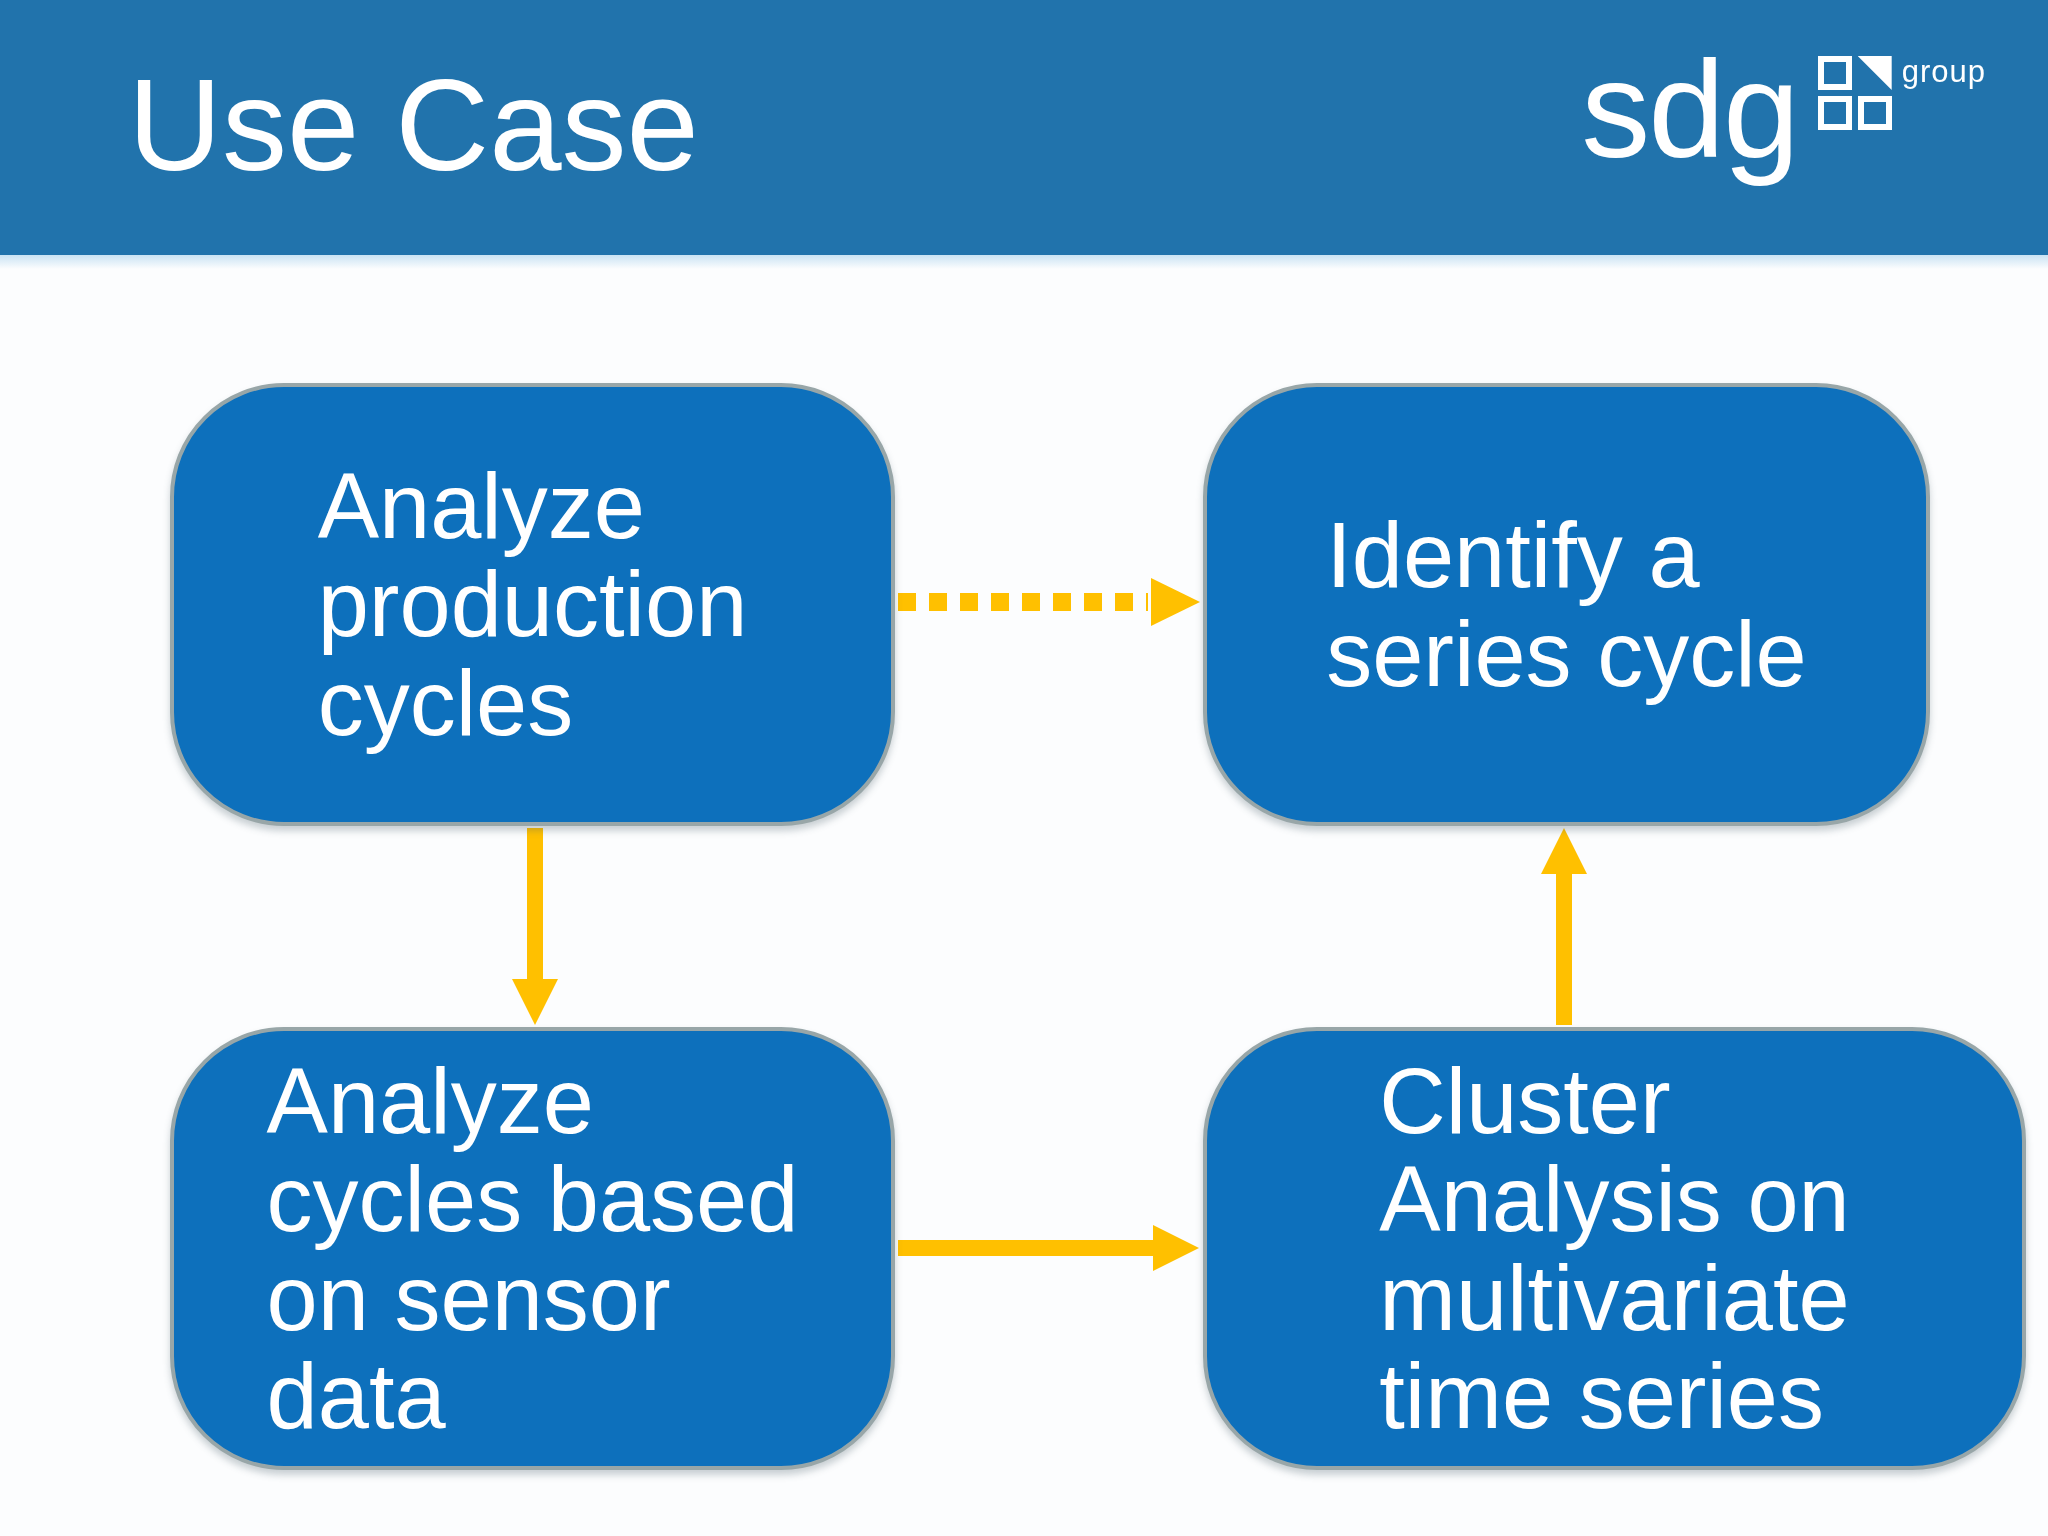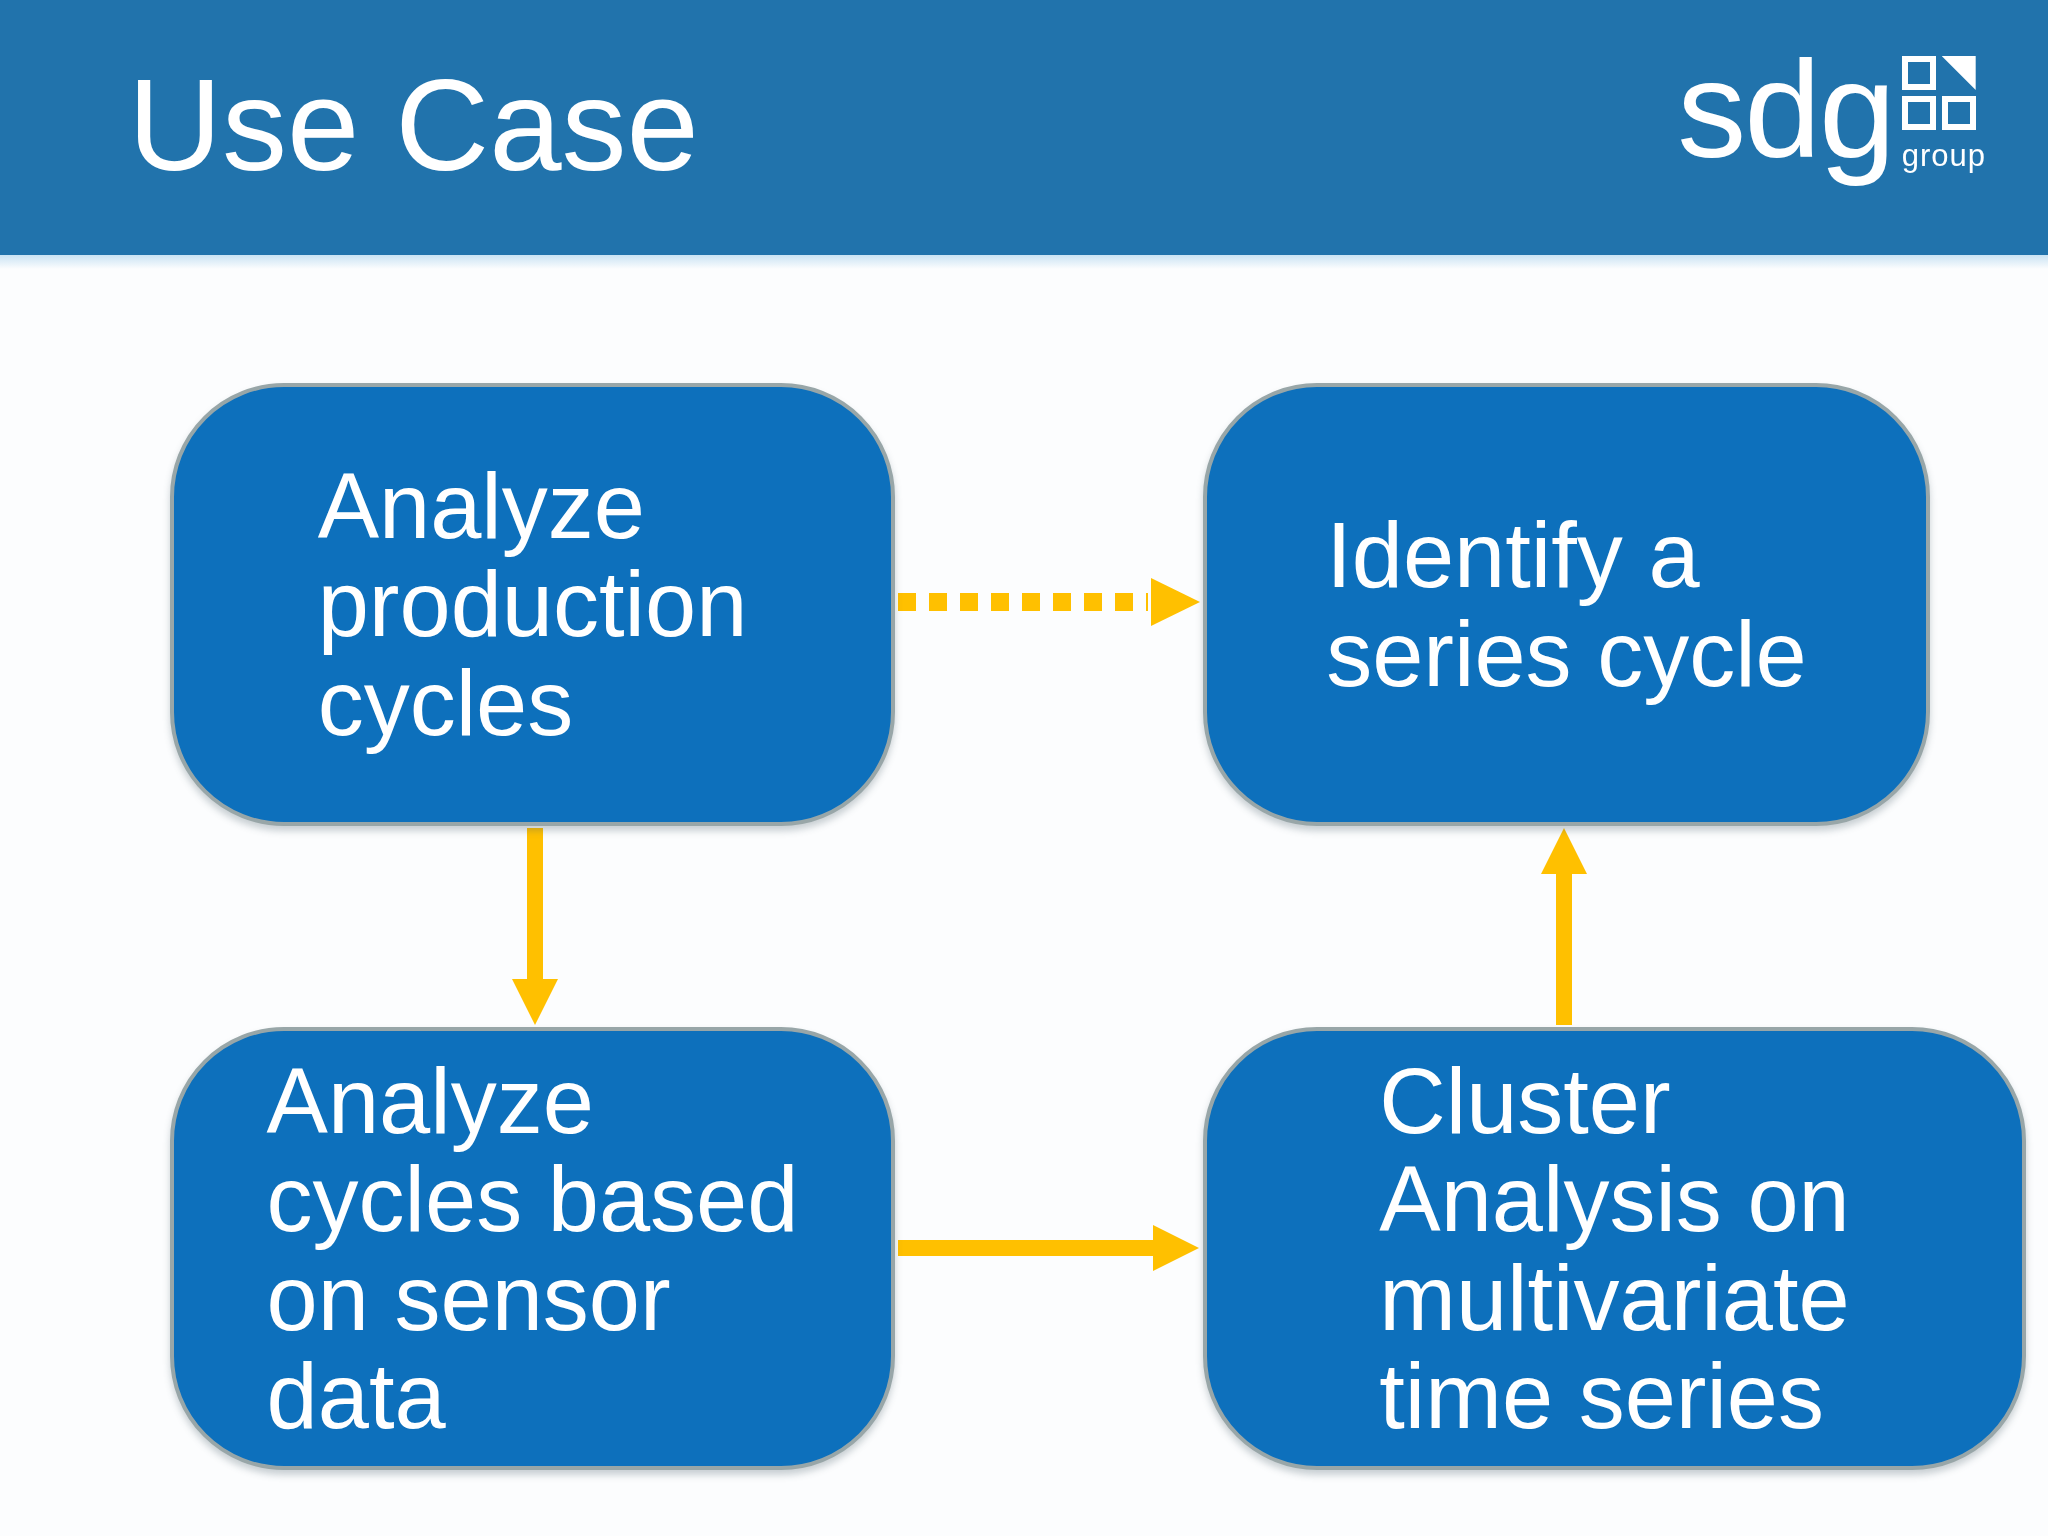--- a/index.html
+++ b/index.html
@@ -47,34 +47,33 @@
     letter-spacing: 0px;
     color: var(--title-color);
     white-space: nowrap;
   }
   .logo {
     position: absolute;
     top: 28px;
     right: 62px;
     display: flex;
     align-items: flex-start;
-    gap: 8px;
+    gap: 20px;
     color: var(--logo-color);
   }
   .logo-text {
     font-size: 138px;
     line-height: 1;
     font-weight: 400;
     letter-spacing: -2px;
     margin-top: 12px;
   }
   .logo-col {
     margin-top: 28px;
     display: flex;
-    flex-direction: column;
     align-items: flex-start;
     gap: 10px;
   }
   .logo-grid {
     display: grid;
     grid-template-columns: 34px 34px;
     grid-template-rows: 34px 34px;
     gap: 6px;
   }
   .sq { width: 34px; height: 34px; }

